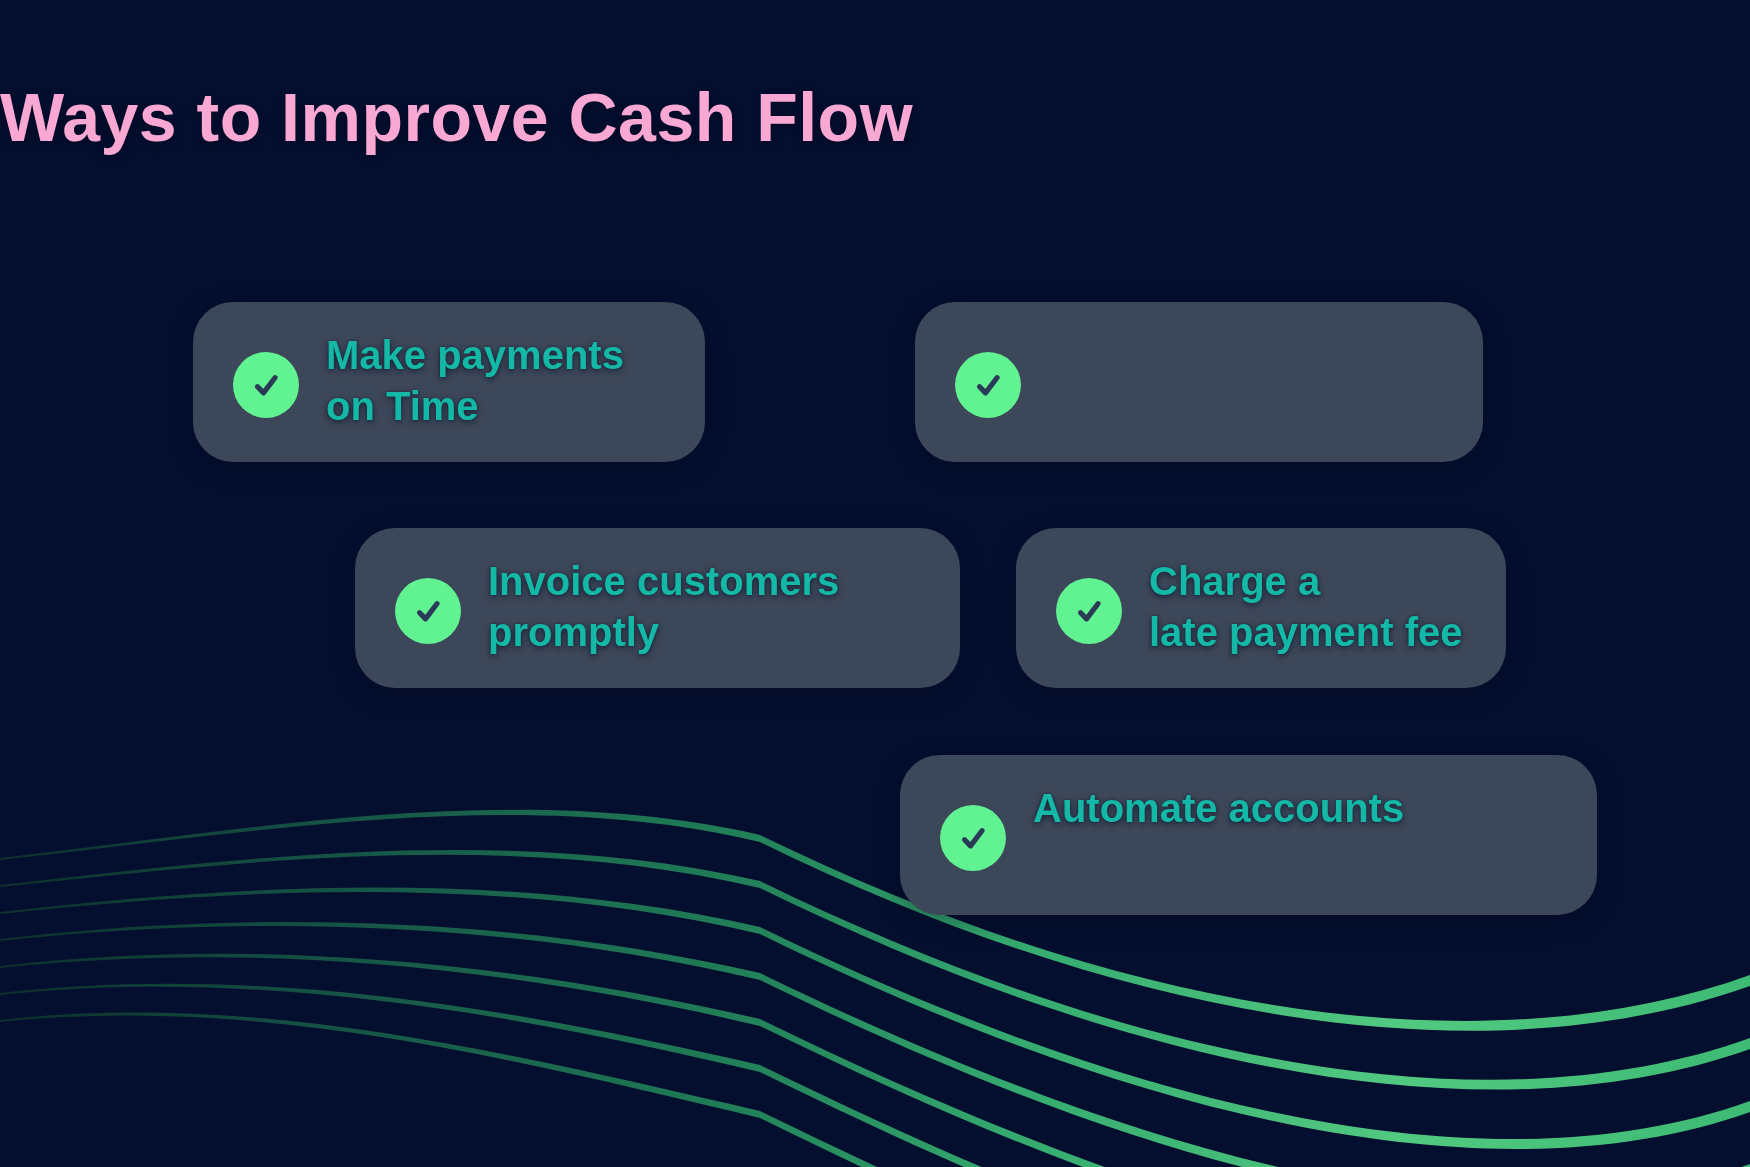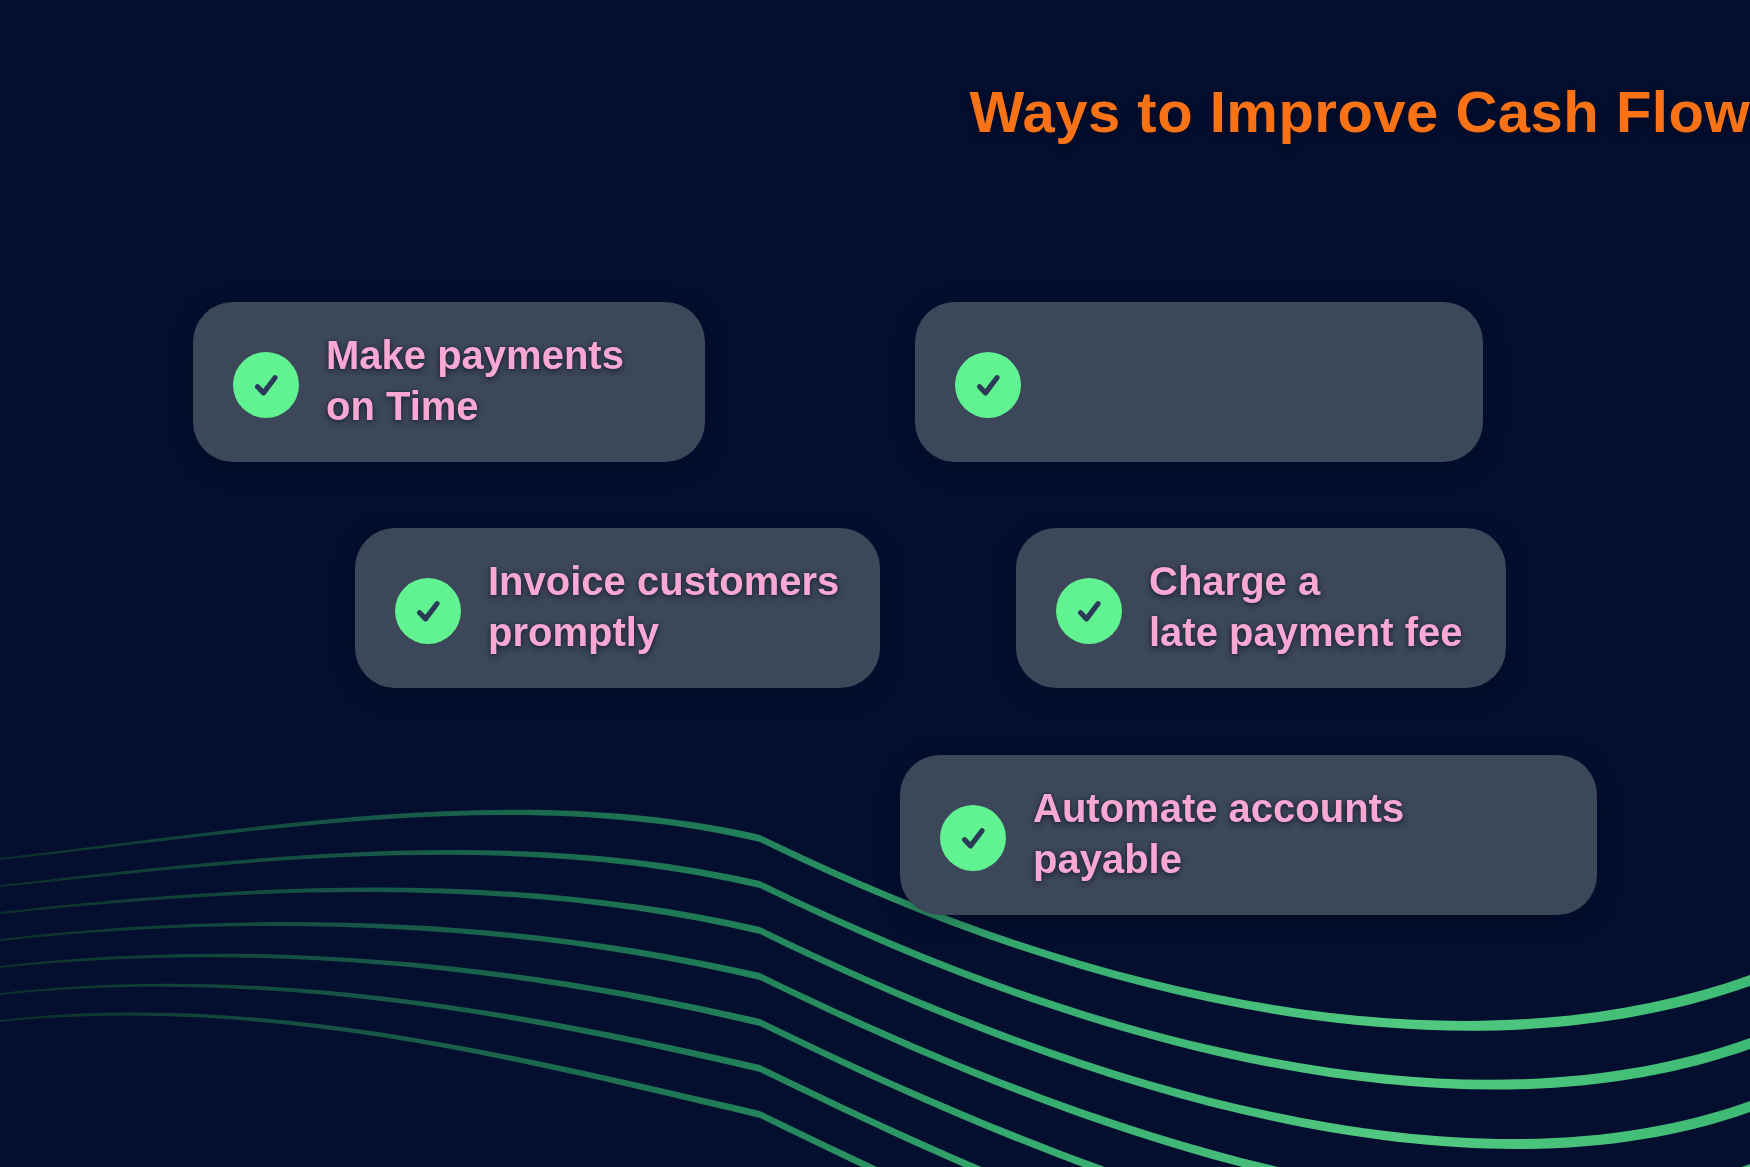--- a/index.html
+++ b/index.html
@@ -25,37 +25,37 @@
     width: 1750px;
     height: 1167px;
     display: block;
   }
   .page-title {
     position: absolute;
     left: 0;
     top: 78px;
     width: 1750px;
     margin: 0;
-    text-align: right;
-    font-size: 58px;
+    text-align: left;
+    font-size: 68px;
     font-weight: 700;
     letter-spacing: 0.5px;
-    color: #f97316;
+    color: #f9a8d4;
     text-shadow: 0 3px 10px rgba(2, 8, 28, 0.55);
   }
   .card {
     position: absolute;
     height: 160px;
     background: #3c4759;
     border-radius: 40px;
     box-shadow: 0 6px 24px rgba(2, 8, 28, 0.35);
   }
   .card.c1 { left: 193px;  top: 302px; width: 512px; }
   .card.c2 { left: 915px;  top: 302px; width: 568px; }
-  .card.c3 { left: 355px;  top: 528px; width: 525px; }
+  .card.c3 { left: 355px;  top: 528px; width: 605px; }
   .card.c4 { left: 1016px; top: 528px; width: 490px; }
   .card.c5 { left: 175px;  top: 755px; width: 600px; }
   .card.c6 { left: 900px;  top: 755px; width: 697px; }
   .check-badge {
     position: absolute;
     left: 40px;
     top: 50px;
     width: 66px;
     height: 66px;
     border-radius: 50%;
@@ -63,21 +63,21 @@
     display: flex;
     align-items: center;
     justify-content: center;
   }
   .check-badge svg { display: block; }
   .card-text {
     position: absolute;
     left: 133px;
     top: 28px;
     right: 24px;
-    color: #f9a8d4;
+    color: #14b8a6;
     font-size: 40px;
     font-weight: 700;
     line-height: 51px;
     text-shadow: 0 2px 6px rgba(3, 9, 30, 0.6), 0 0 2px rgba(3, 9, 30, 0.35);
     white-space: nowrap;
   }
   .card-text .line { display: block; }
 </style>
 </head>
 <body>
@@ -154,17 +154,16 @@
 
 
   <div class="card c6">
     <div class="check-badge">
       <svg width="36" height="36" viewBox="0 0 32 32">
         <path d="M8.5 17.5 L13.8 23 L24 9.5" fill="none" stroke="#2a3a57" stroke-width="4.6" stroke-linecap="round" stroke-linejoin="round"></path>
       </svg>
     </div>
     <div class="card-text">
       <span class="line">Automate accounts</span>
-      <span class="line">payable</span>
     </div>
   </div>
 
 </div>
 
 </body></html>

